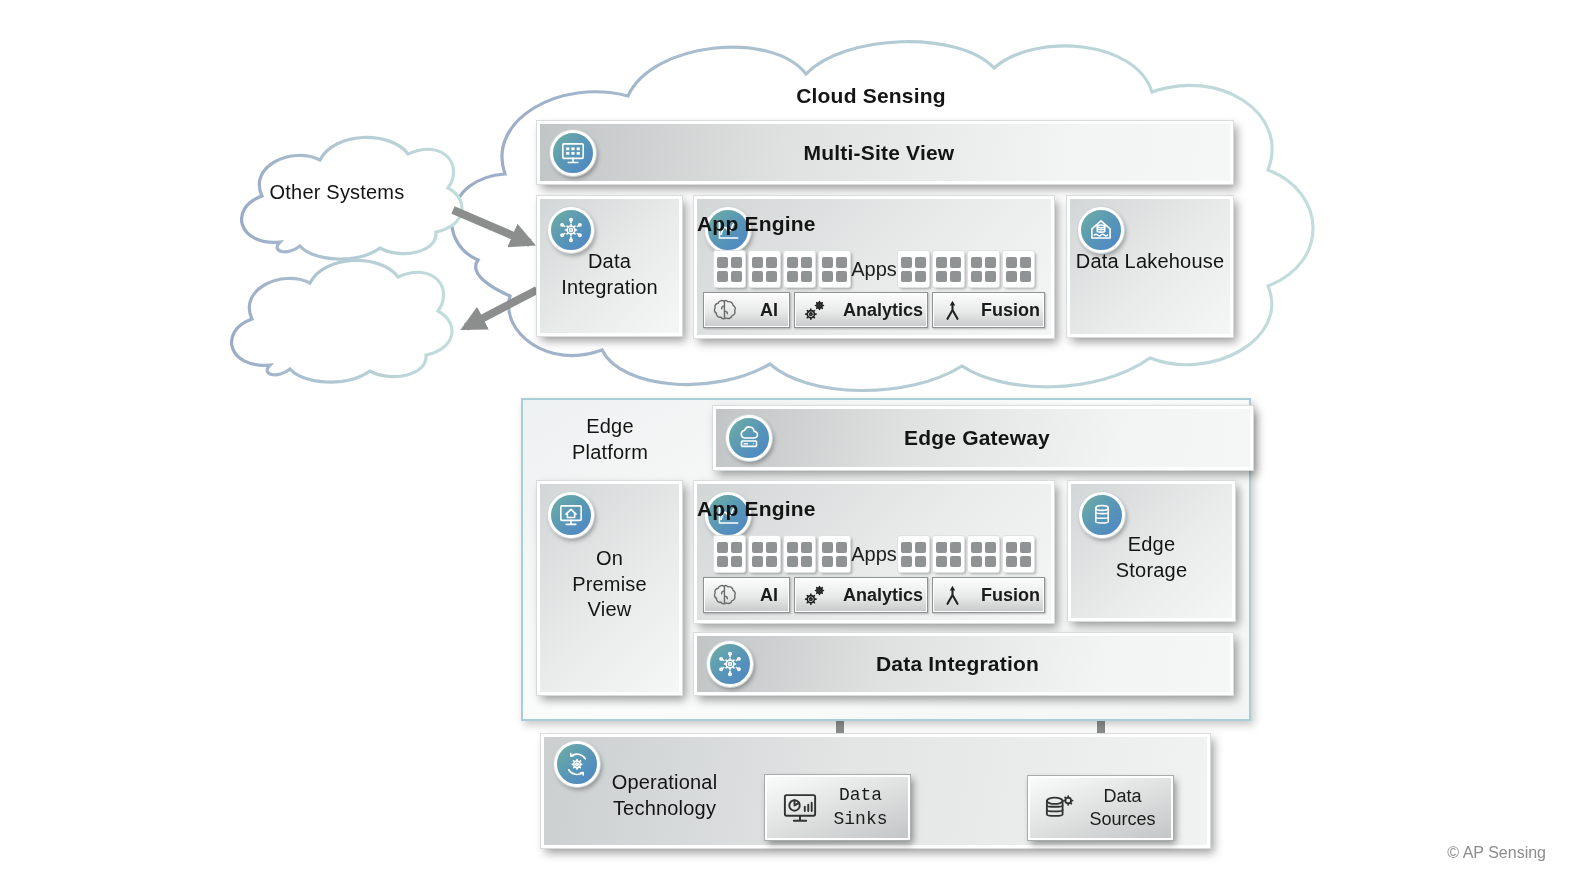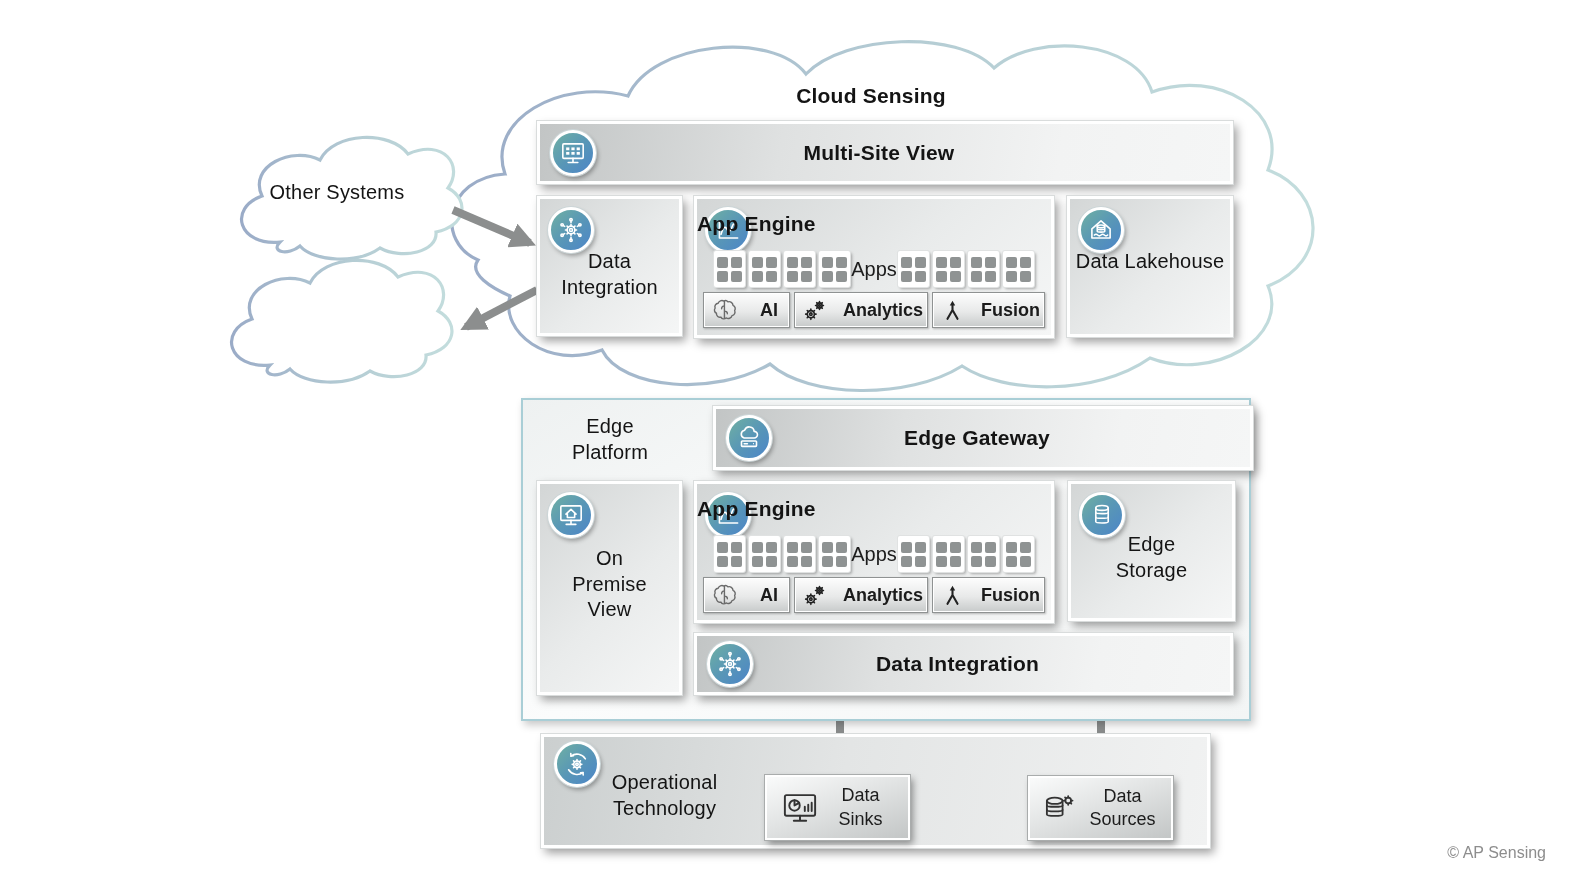--- a/index.html
+++ b/index.html
@@ -423,21 +423,21 @@
 
   <div class="panel ot-box" style="left:541px;top:734px;width:669px;height:114px;">
     <span class="icon-circle" style="left:10px;top:4px;">
       <svg class="ic" width="30" height="30">
           <use href="#sym-gear-sync"></use>
         </svg>
     </span>
     <div class="box-label lbl" style="top:33px;left:28px;width:185px;">Operational Technology</div>
   </div>
 
-  <div class="mini-panel" style="left:765px;top:775px;width:145px;height:65px;">
+  <div class="mini-panel" style="left:765px;top:775px;width:145px;height:65px;font-family:Liberation Mono, monospace;">
     <svg class="ics" width="36" height="33">
         <use href="#sym-monitor-chart"></use>
       </svg>
     <div class="mini-label" style="width:66px;">Data Sinks</div>
   </div>
 
   <div class="mini-panel" style="left:1028px;top:776px;width:145px;height:64px;">
     <svg class="ics" width="34" height="32">
         <use href="#sym-database-gear"></use>
       </svg>

